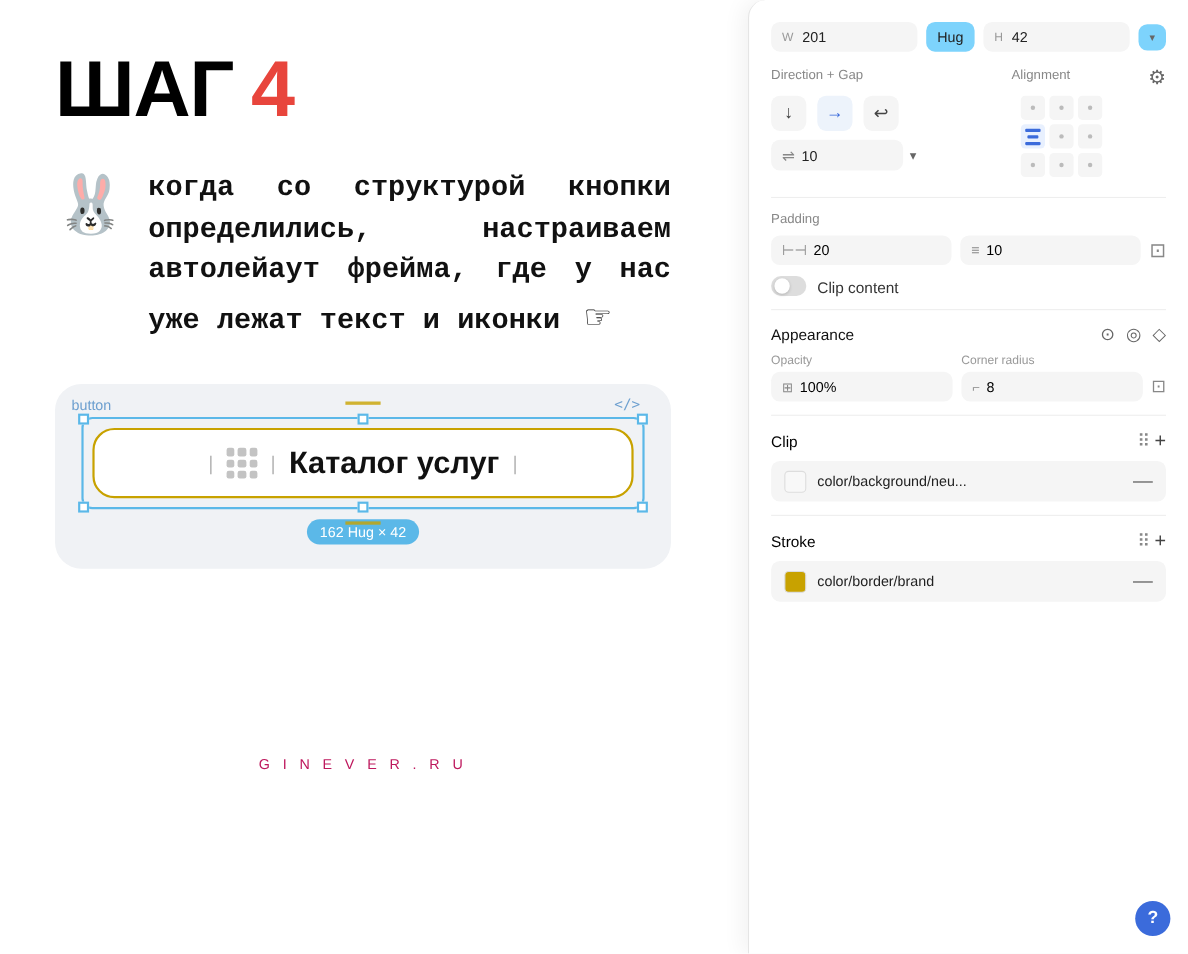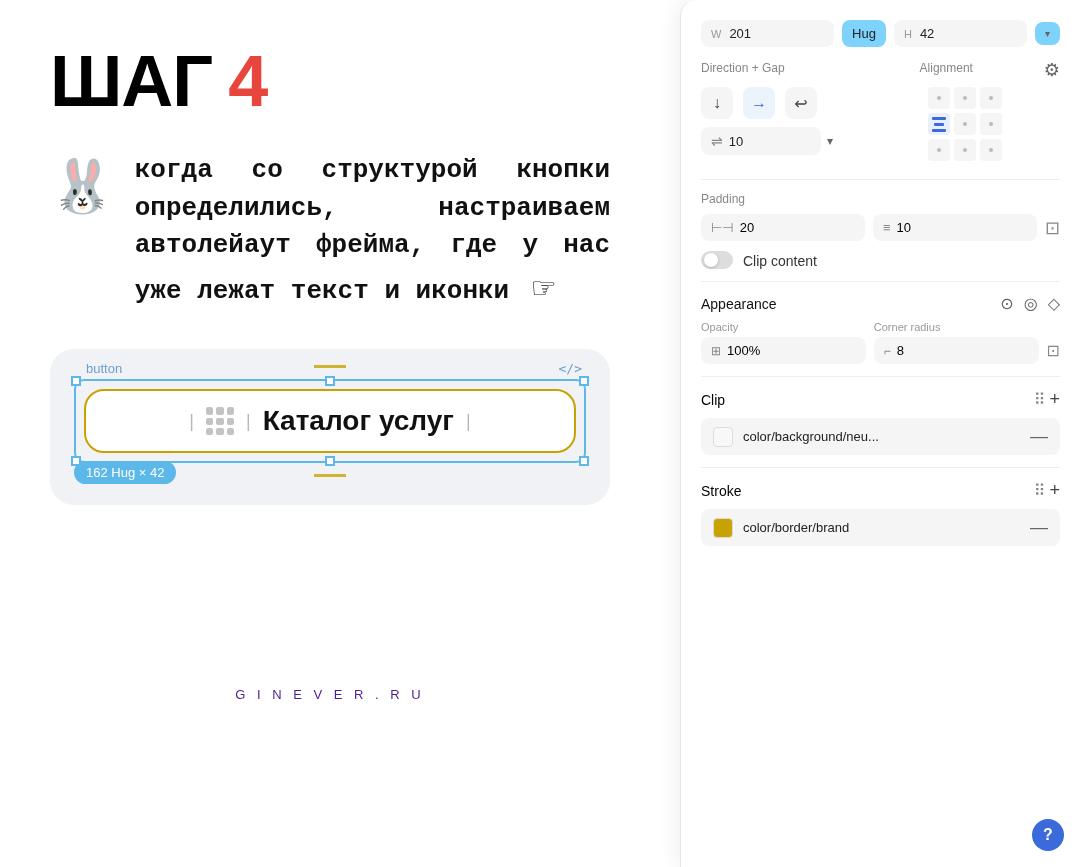--- a/index.html
+++ b/index.html
@@ -70,21 +70,21 @@
       background: #f0f2f5;
       border-radius: 24px;
       padding: 30px 24px 24px 24px;
       position: relative;
       margin-top: 10px;
     }
 
     .frame-label {
       position: absolute;
       top: 12px;
-      left: 36px;
+      left: 15px;
       font-size: 13px;
       color: #6c9fcf;
       font-family: -apple-system, sans-serif;
     }
     .frame-code-label {
       position: absolute;
       top: 12px;
       right: 28px;
       font-size: 13px;
       color: #6c9fcf;
@@ -190,39 +190,40 @@
       bottom: -16px;
       left: 50%;
       transform: translateX(-50%);
       width: 32px;
       height: 3px;
       background: #c8a200;
       opacity: 0.8;
     }
 
     .size-badge {
-      margin-top: 0;
+      margin-top: 12px;
+      text-align: center;
     }
     .size-badge span {
       background: #5bb8e8;
       color: #fff;
       font-size: 13px;
       padding: 4px 12px;
       border-radius: 20px;
       font-family: -apple-system, sans-serif;
     }
 
     .footer-text {
       position: absolute;
       bottom: 24px;
       left: 50%;
       transform: translateX(-50%);
       letter-spacing: 4px;
       font-size: 13px;
-      color: #4c1d95;
+      color: #be185d;
       font-family: -apple-system, sans-serif;
       white-space: nowrap;
     }
 
     
     .right-panel {
       position: absolute;
       right: 0; top: 0;
       width: 400px;
       height: 867px;

